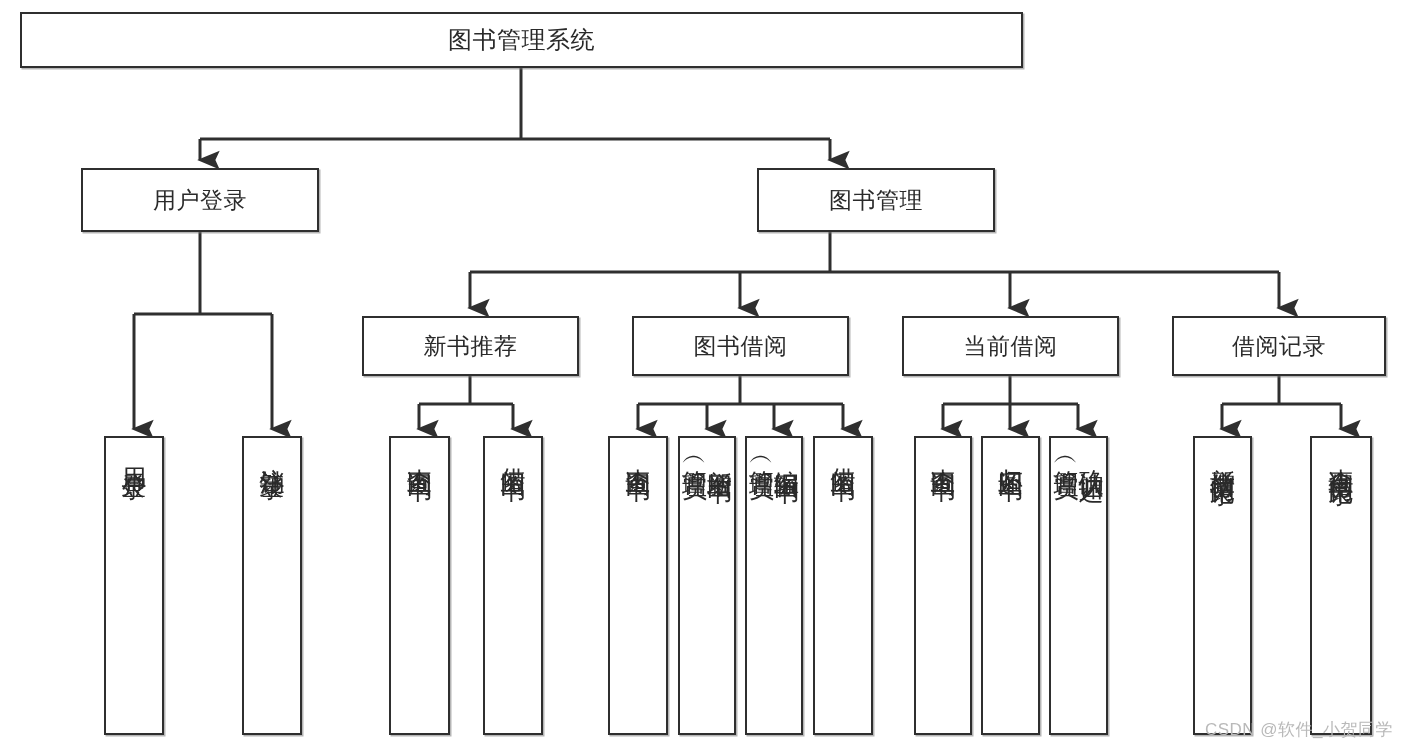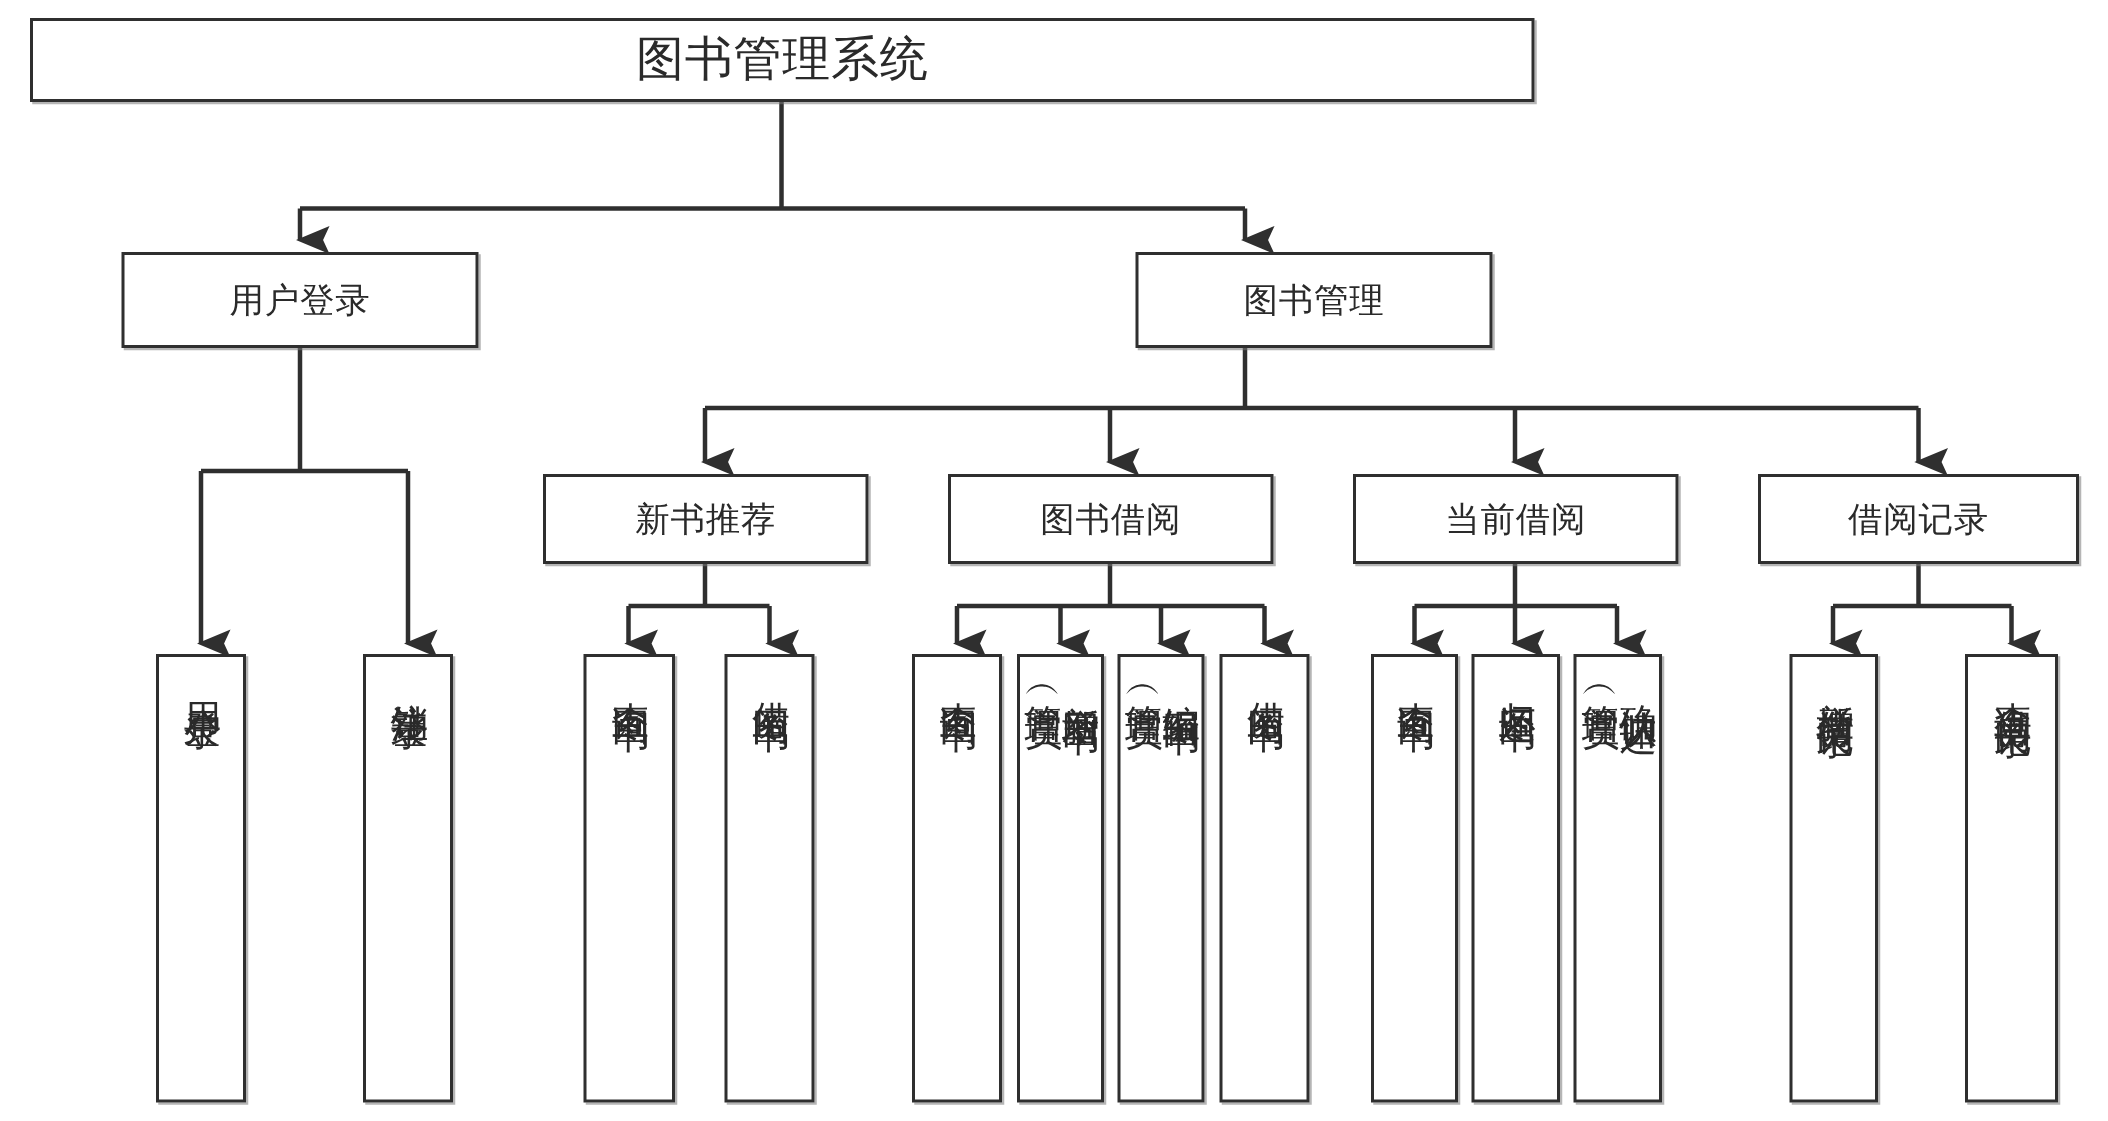--- a/index.html
+++ b/index.html
@@ -43,21 +43,21 @@
     text-align: center;
     line-height: 1.16;
     letter-spacing: 0.5px;
     white-space: nowrap;
   }
   
   .node.horiz .node-label {
     font-size: 23px;
   }
   .node.root .node-label {
-    font-size: 32px;
+    font-size: 24px;
     text-align: center;
   }
   
   .node.vert {
     align-items: flex-start;
     padding-top: 10px;
   }
   .node.vert .node-label {
     writing-mode: vertical-rl;
     text-orientation: upright;
@@ -192,13 +192,14 @@
     <span class="node-label">确认归还
 （管理员）</span>
   </div>
   <div class="node vert" style="left: 1193px; top: 436px; width: 59px; height: 299px;">
     <span class="node-label">新增借阅记录</span>
   </div>
   <div class="node vert" style="left: 1310px; top: 436px; width: 62px; height: 299px;">
     <span class="node-label">查询借阅记录</span>
   </div>
 
+  <div id="watermark">CSDN @软件_小贺同学</div>
 </div>
 
 </body></html>

